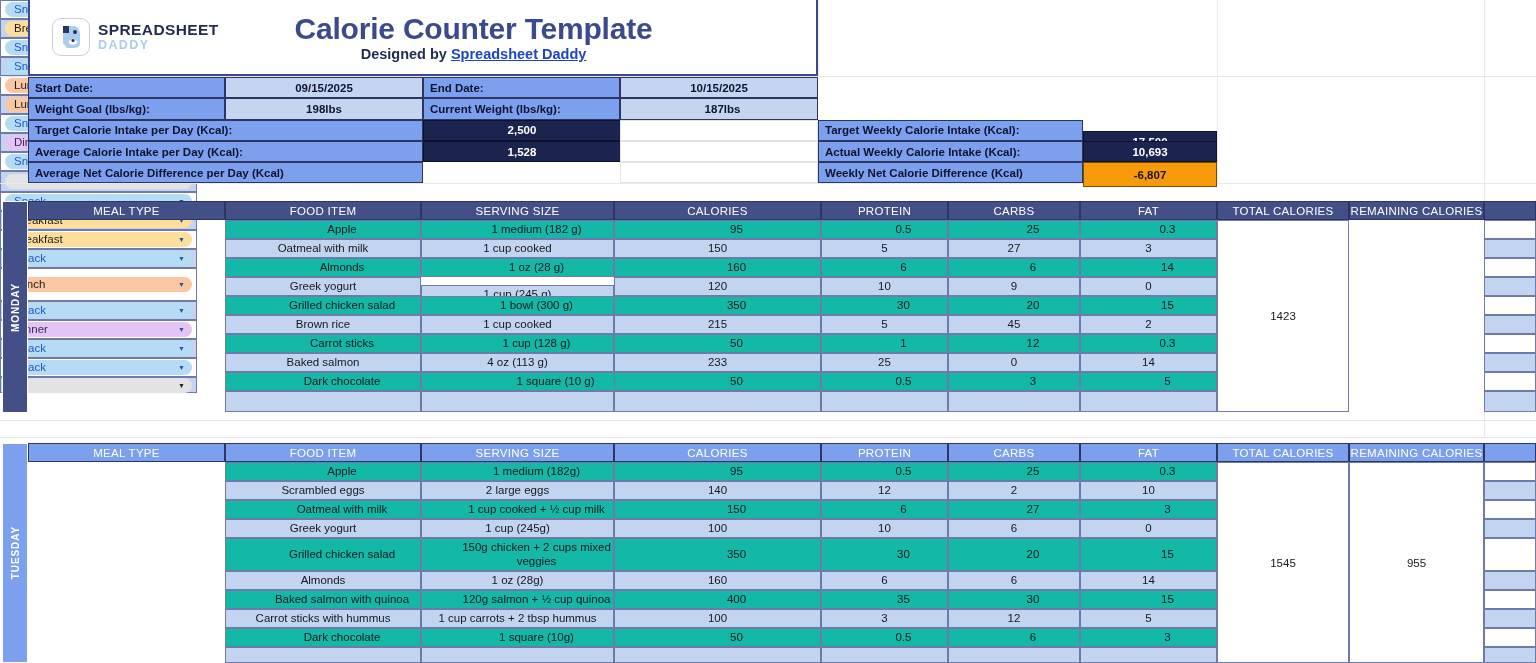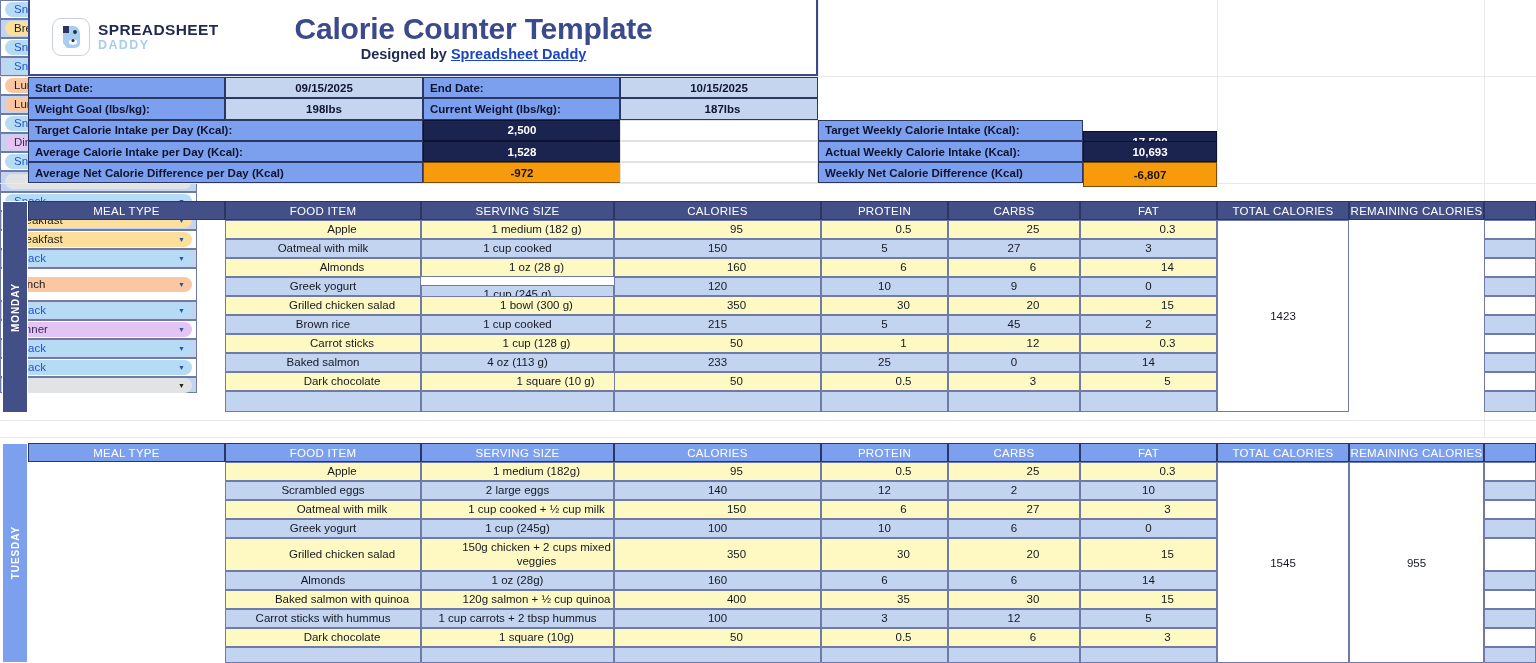--- a/index.html
+++ b/index.html
@@ -149,21 +149,21 @@
 
   .dcell {
     border: 1px solid #6e7ba8;
     font-size: 11.5px;
     color: #15181f;
     text-align: center;
     line-height: 1.15;
     white-space: normal;
     padding: 0 2px;
   }
-  .dcell.odd  { background: #fef9c3; padding-left: 40px; }
+  .dcell.odd  { background: #14b8a6; padding-left: 40px; }
   .dcell.even { background: #c3d4f0; }
 
   .mealcell {
     border: 1px solid #6e7ba8;
     padding: 2px 4px;
     display: flex; align-items: center;
   }
   .mealcell.odd  { background: #ffffff; }
   .mealcell.even { background: #c3d4f0; }
   .pill {
@@ -242,21 +242,20 @@
       <div class="gridline" style="left: 1484px; top: 0px; width: 1px; height: 437px;"></div>
       <div class="cell sum-label" style="left: 28px; top: 77px; width: 197px; height: 21.3px;">Start Date:</div>
       <div class="cell sum-val-light" style="left: 225px; top: 77px; width: 198px; height: 21.3px;">09/15/2025</div>
       <div class="cell sum-label" style="left: 28px; top: 98.3px; width: 197px; height: 21.3px;">Weight Goal (lbs/kg):</div>
       <div class="cell sum-val-light" style="left: 225px; top: 98.3px; width: 198px; height: 21.3px;">198lbs</div>
       <div class="cell sum-label" style="left: 28px; top: 119.6px; width: 395px; height: 21.3px;">Target Calorie Intake per Day (Kcal):</div>
       <div class="cell sum-val-dark" style="left: 423px; top: 119.6px; width: 198px; height: 21.3px;">2,500</div>
       <div class="cell sum-label" style="left: 28px; top: 140.9px; width: 395px; height: 21.3px;">Average Calorie Intake per Day (Kcal):</div>
       <div class="cell sum-val-dark" style="left: 423px; top: 140.9px; width: 198px; height: 21.3px;">1,528</div>
       <div class="cell sum-label" style="left: 28px; top: 162.2px; width: 395px; height: 21.3px;">Average Net Calorie Difference per Day (Kcal)</div>
-      <div class="cell sum-val-orange" style="left: 423px; top: 162.2px; width: 198px; height: 21.3px;">-972</div>
       <div class="cell sum-label" style="left: 423px; top: 77px; width: 197px; height: 21.3px;">End Date:</div>
       <div class="cell sum-val-light" style="left: 620px; top: 77px; width: 198px; height: 21.3px;">10/15/2025</div>
       <div class="cell sum-label" style="left: 423px; top: 98.3px; width: 197px; height: 21.3px;">Current Weight (lbs/kg):</div>
       <div class="cell sum-val-light" style="left: 620px; top: 98.3px; width: 198px; height: 21.3px; padding-left: 7px;">187lbs</div>
       <div class="cell blank-white" style="left: 620px; top: 119.6px; width: 198px; height: 21.3px;"></div>
       <div class="cell blank-white" style="left: 620px; top: 140.9px; width: 198px; height: 21.3px;"></div>
       <div class="cell blank-white" style="left: 620px; top: 162.2px; width: 198px; height: 21.3px;"></div>
       <div class="cell sum-label" style="left: 818px; top: 119.6px; width: 265px; height: 21.3px;">Target Weekly Calorie Intake (Kcal):</div>
       <div class="cell sum-val-dark" style="left: 1083px; top: 131px; width: 134px; height: 21px;">17,500</div>
       <div class="cell sum-label" style="left: 818px; top: 140.9px; width: 265px; height: 21.3px;">Actual Weekly Calorie Intake (Kcal):</div>

